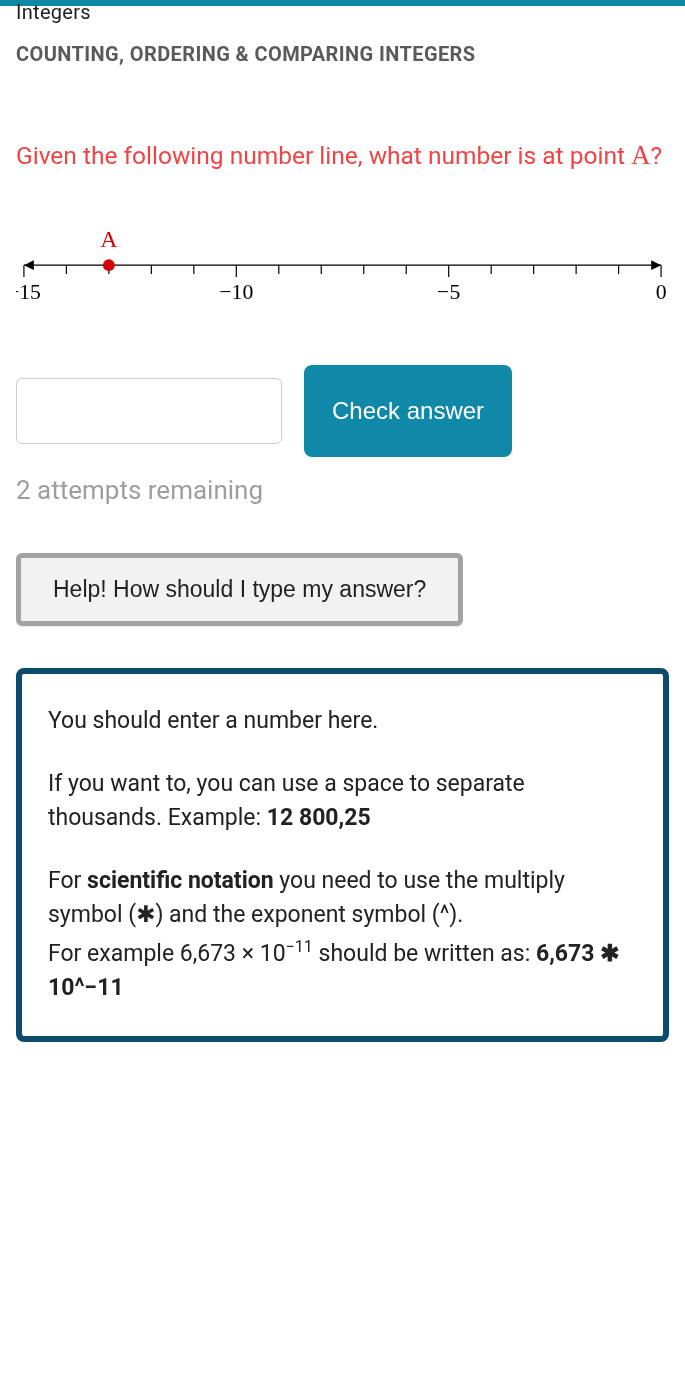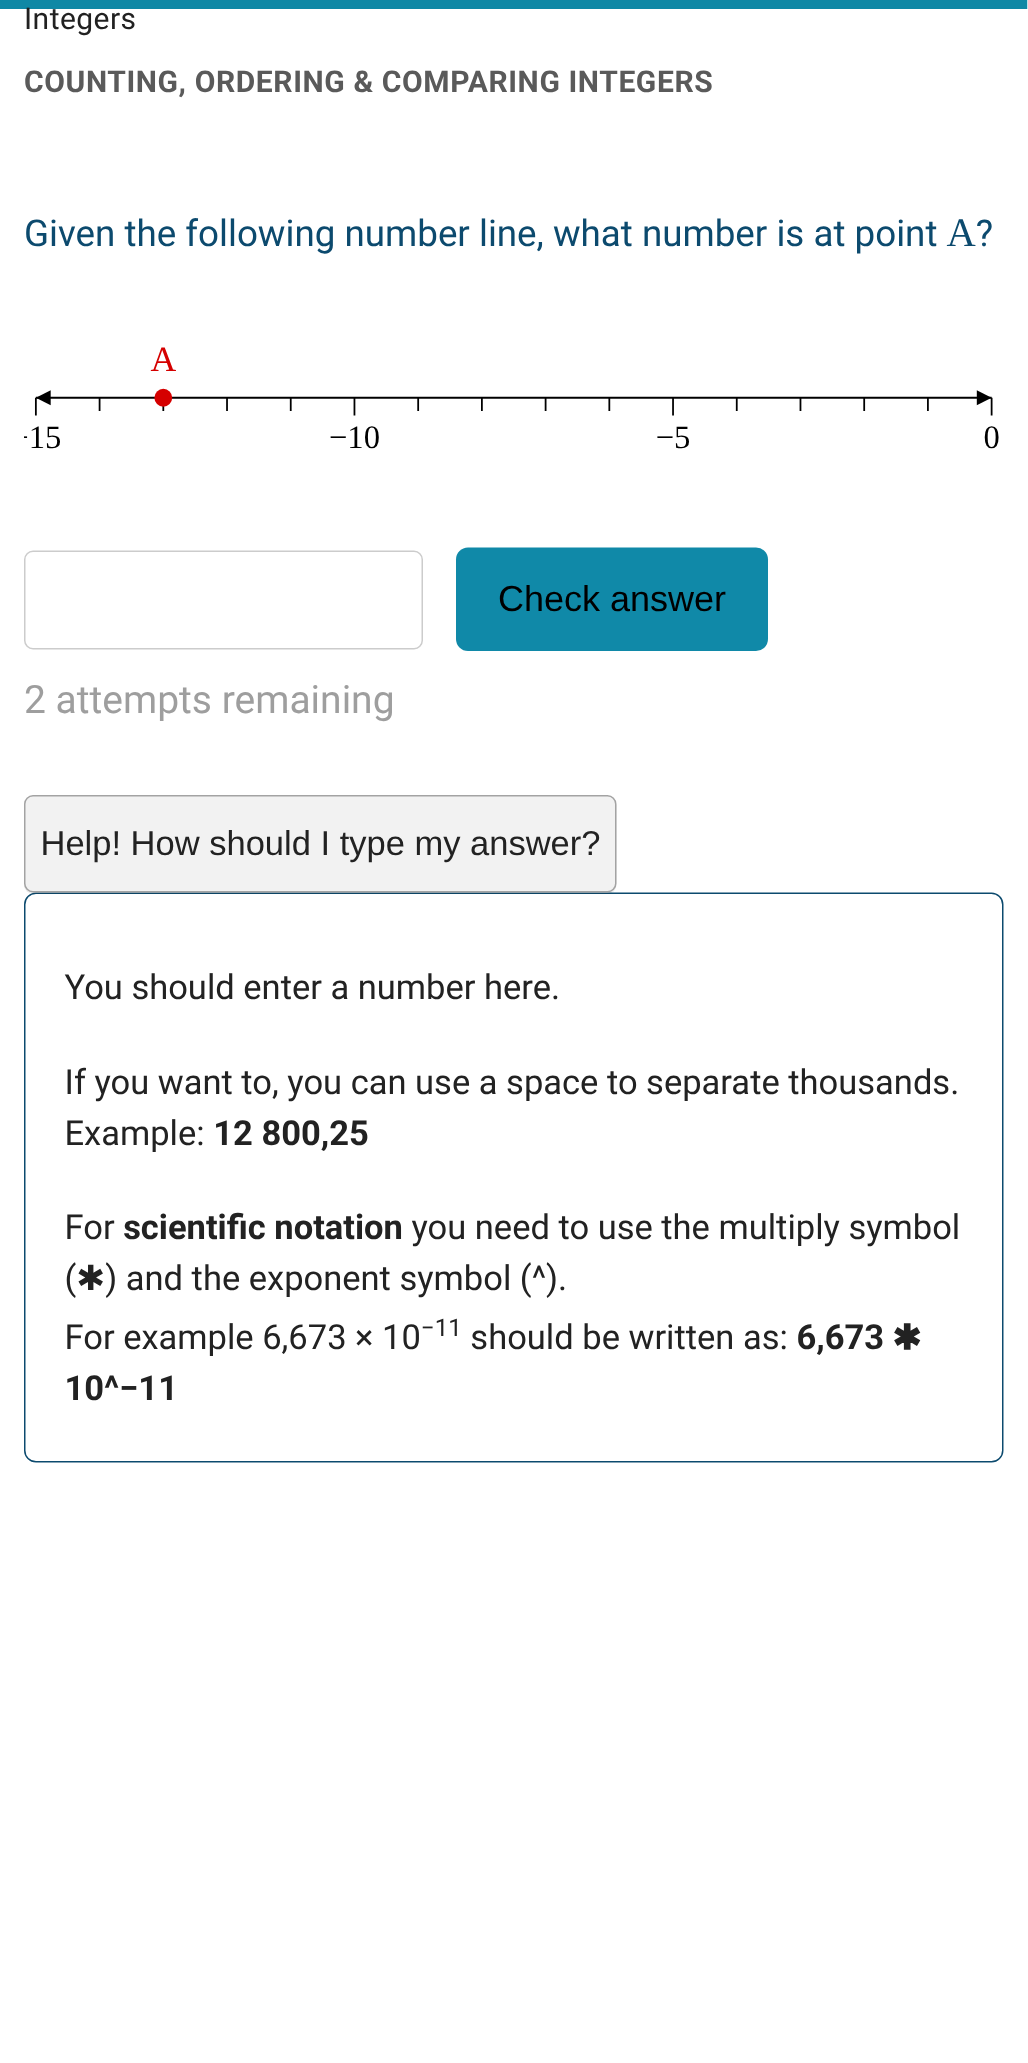--- a/index.html
+++ b/index.html
@@ -20,21 +20,21 @@
   }
   .subtitle {
     font-size: 20px;
     font-weight: 700;
     letter-spacing: 0.4px;
     color: #5a5a5a;
     margin-top: 18px;
   }
   .question {
     font-size: 24.5px;
-    color: #0c4a6e;
+    color: #ef4444;
     margin-top: 70px;
     line-height: 1.45;
   }
   .question .mathvar {
     font-family: "Times New Roman", serif;
     font-style: normal;
     font-size: 27px;
   }
   .nl-wrap { margin-top: 50px; }
   .nl-svg { width: 100%; height: 110px; }
@@ -52,50 +52,51 @@
   .answer-input {
     width: 266px;
     height: 66px;
     border: 1px solid #ccc;
     border-radius: 6px;
     font-size: 22px;
     padding: 0 12px;
     background: #fff;
   }
   .check-btn {
-    height: 69px;
+    height: 92px;
     padding: 0 28px;
     background: #1089a8;
-    color: #000000;
+    color: #ffffff;
     font-size: 24px;
     border: none;
     border-radius: 8px;
     cursor: pointer;
   }
   .attempts {
     margin-top: 18px;
     color: #9e9e9e;
     font-size: 26px;
   }
   .help-btn {
     margin-top: 48px;
     display: inline-block;
-    padding: 18px 10px;
+    padding: 18px 32px;
     background: #f2f2f2;
-    border: 1px solid #a3a3a3;
+    border: 5px solid #a3a3a3;
     border-radius: 6px;
     font-size: 23px;
     color: #222;
     cursor: pointer;
     box-shadow: 0 1px 0 rgba(0,0,0,0.08);
   }
   .help-panel {
-    border: 1px solid #0c4a6e;
+    margin-top: 42px;
+    border: 6px solid #0c4a6e;
     border-radius: 8px;
-    padding: 46px 26px 30px 26px;
+    padding: 30px 26px 30px 26px;
     font-size: 23px;
     line-height: 1.5;
     color: #222;
   }
   .help-panel p { margin-bottom: 28px; }
   .help-panel p:last-child { margin-bottom: 0; }
   .help-panel .nobr { white-space: nowrap; }
   sup { font-size: 0.7em; vertical-align: super; line-height: 0; }
 </style>
 </head>

